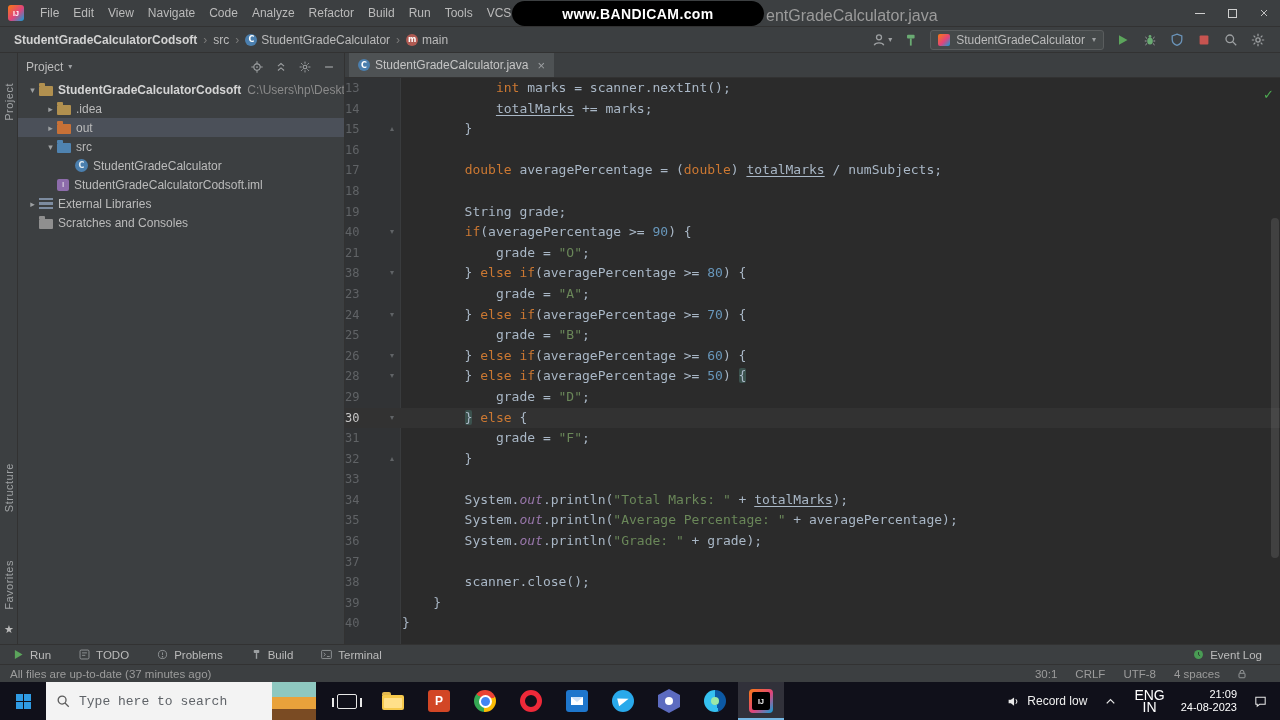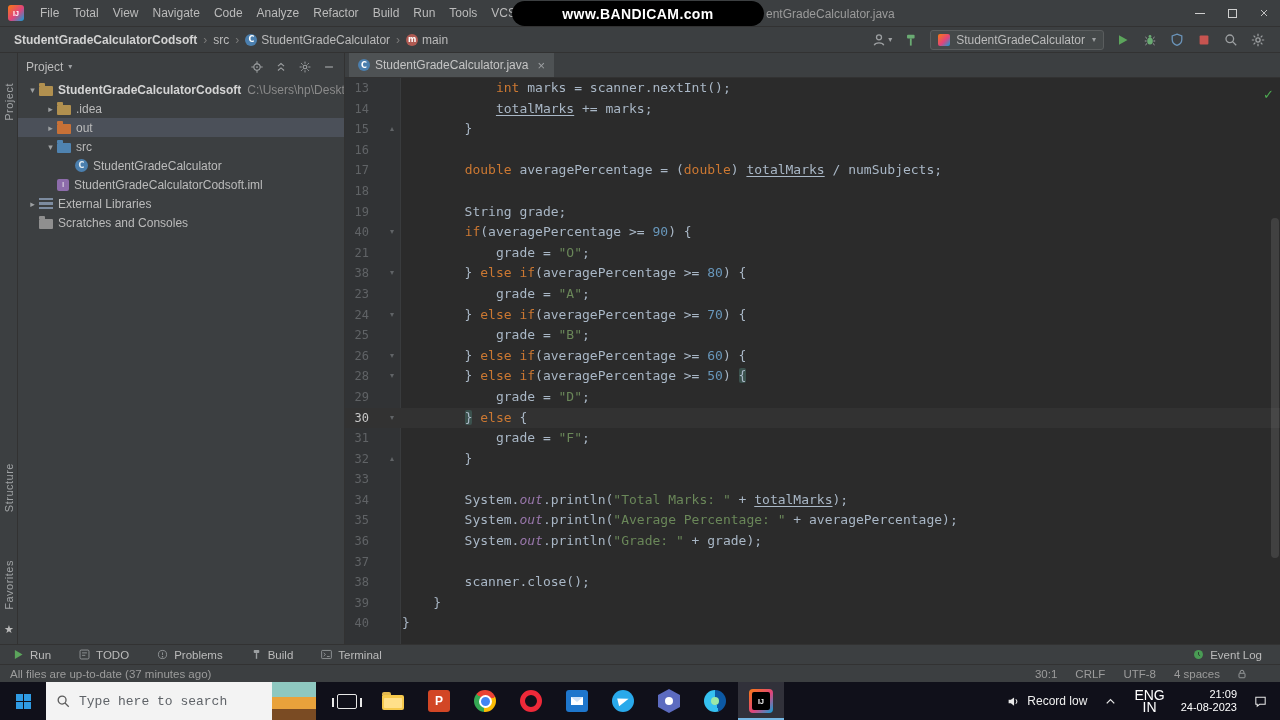--- a/index.html
+++ b/index.html
@@ -4,21 +4,21 @@
 <style>
   *{margin:0;padding:0;box-sizing:border-box}
   html,body{width:1280px;height:720px;overflow:hidden;background:#2b2b2b;font-family:"Liberation Sans",sans-serif;-webkit-font-smoothing:antialiased}
   #app{position:relative;width:1280px;height:720px;display:flex;flex-direction:column}
 
   
   .menubar{height:27px;background:#3c3f41;display:flex;align-items:center;color:#bbb;font-size:12px;border-bottom:1px solid #323232;position:relative;flex:none}
   .app-logo{width:16px;height:16px;margin:0 9px 0 8px;border-radius:3px;background:linear-gradient(135deg,#f97a12,#e0447c 55%,#07a3dc);display:flex;align-items:center;justify-content:center;color:#fff;font-size:7px;font-weight:bold;flex:none}
   #menu-items{display:flex}
   .menu-item{padding:0 7px;white-space:nowrap}
-  .win-title{position:absolute;left:766px;top:7px;color:#9b9b9b;font-size:12px;white-space:nowrap}
+  .win-title{position:absolute;left:766px;top:7px;color:#9b9b9b;font-size:16px;white-space:nowrap}
   .win-controls{margin-left:auto;display:flex;height:100%}
   .wc{width:32px;display:flex;align-items:center;justify-content:center}
   .wc .min{display:block;width:10px;border-top:1.2px solid #cfcfcf}
   .wc .max{display:block;width:9px;height:9px;border:1.2px solid #cfcfcf}
   .wc svg{width:12px;height:12px}
   .watermark{position:absolute;left:512px;top:1px;width:252px;height:25px;background:#000;border-radius:13px;display:flex;align-items:center;justify-content:center;color:#fff;font-weight:bold;font-size:14px;letter-spacing:.4px;z-index:50}
 
   
   .navbar{height:26px;background:#3c3f41;display:flex;align-items:center;font-size:12px;color:#bbb;border-bottom:1px solid #323232;padding-left:12px;flex:none}
   .bc{display:flex;align-items:center}
@@ -68,21 +68,21 @@
   
   .editor-col{flex:1;display:flex;flex-direction:column;min-width:0;background:#2b2b2b;position:relative}
   .tabbar{height:25px;background:#3c3f41;border-bottom:1px solid #323232;display:flex;align-items:stretch;flex:none}
   .tab{background:#4e5254;display:flex;align-items:center;gap:5px;padding:0 9px;font-size:12px;color:#c5c5c5;margin-left:4px}
   .tab-close{color:#9da0a2;font-size:13px;margin-left:4px;line-height:1}
   .code-area{flex:1;overflow:hidden;font-family:"DejaVu Sans Mono",monospace;font-size:13px;line-height:20.6px;position:relative;min-height:0}
   .code-area::before{content:"";position:absolute;left:0;top:0;bottom:0;width:55px;background:#313335;border-right:1px solid #393b3d}
   #code-lines{position:relative}
   .code-line{display:flex;height:20.6px}
   .code-line.caret{background:#323232}
-  .ln-num{width:24px;text-align:right;color:#606366;font-size:12px;flex:none}
+  .ln-num{width:24px;color:#606366;font-size:12px;flex:none}
   .code-line.caret .ln-num{color:#c8c8c8}
   .ln-fold{width:31px;flex:none;color:#606366;font-size:8px;display:flex;align-items:center;justify-content:flex-end;padding-right:6px;font-family:"DejaVu Sans",sans-serif}
   .code-text{white-space:pre;color:#a9b7c6;padding-left:2px}
   .tok-t{color:#a9b7c6}
   .tok-k{color:#cc7832}
   .tok-s{color:#6a8759}
   .tok-n{color:#6897bb}
   .tok-f{color:#9876aa;font-style:italic}
   .tok-u{color:#a9b7c6;text-decoration:underline;text-underline-offset:2px;text-decoration-thickness:1px}
   .tok-b{background:#3b514d;border-radius:2px;color:#a9b7c6}
@@ -146,21 +146,21 @@
 <body>
 
 <div id="app">
 
   <div class="menubar">
     <div class="app-logo">
         <span>IJ</span>
       </div>
     <div id="menu-items">
         <span class="menu-item">File</span>
-        <span class="menu-item">Total</span>
+        <span class="menu-item">Edit</span>
         <span class="menu-item">View</span>
         <span class="menu-item">Navigate</span>
         <span class="menu-item">Code</span>
         <span class="menu-item">Analyze</span>
         <span class="menu-item">Refactor</span>
         <span class="menu-item">Build</span>
         <span class="menu-item">Run</span>
         <span class="menu-item">Tools</span>
         <span class="menu-item">VCS</span>
         <span class="menu-item">Window</span>

